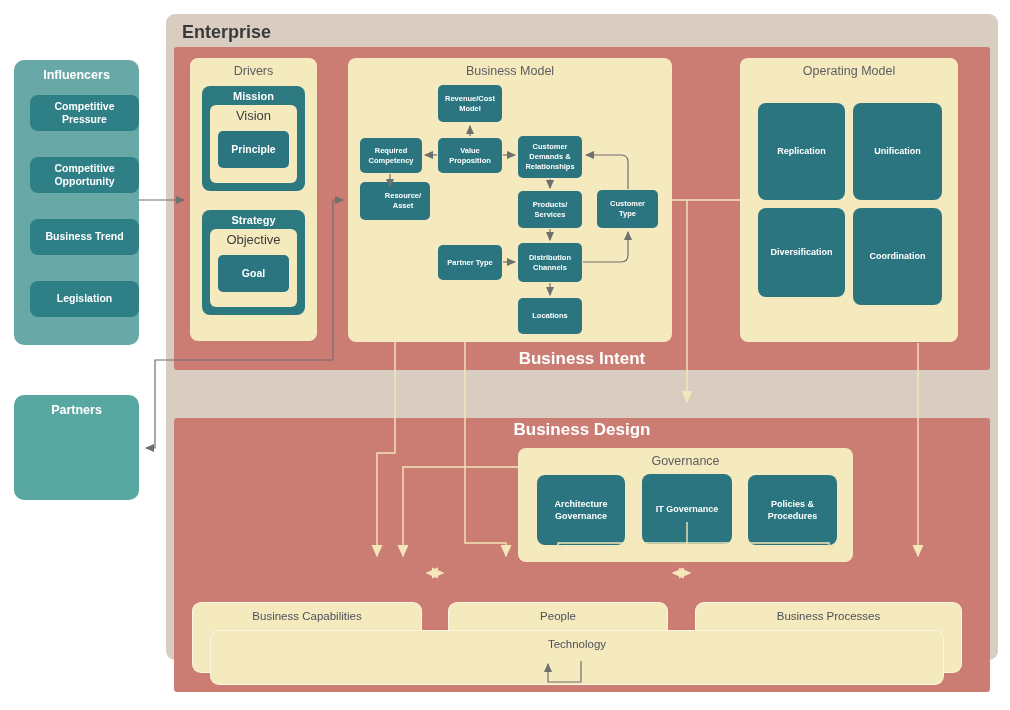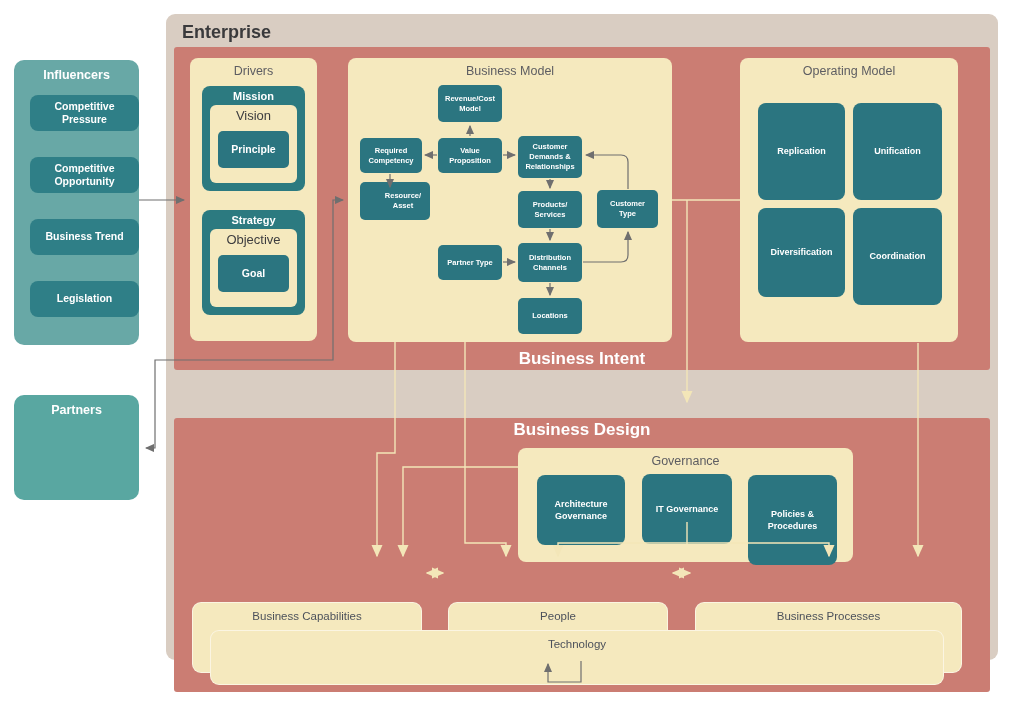--- a/index.html
+++ b/index.html
@@ -116,21 +116,21 @@
     </div>
 
     <div class="salmon" style="top:364px;height:274px;margin-top:40px;">
       <div class="section-label" style="top:2px;">Business Design</div>
 
       <div class="cream-box" style="left:344px;top:30px;width:335px;height:114px;">
         <div class="cream-title">Governance</div>
         <div class="teal-cell" style="left:19px;top:27px;width:88px;height:70px;border-radius:8px;">Architecture
 Governance</div>
         <div class="teal-cell" style="left:124px;top:26px;width:90px;height:70px;border-radius:8px;">IT Governance</div>
-        <div class="teal-cell" style="left:230px;top:27px;width:89px;height:90px;border-radius:8px;">Policies &amp;
+        <div class="teal-cell" style="left:230px;top:27px;width:89px;height:70px;border-radius:8px;">Policies &amp;
 Procedures</div>
       </div>
 
       <div class="design-box" style="left:18px;top:184px;width:230px;height:71px;">
         <div class="design-box-label">Business Capabilities</div>
       </div>
       <div class="design-box" style="left:274px;top:184px;width:220px;height:71px;">
         <div class="design-box-label">People</div>
       </div>
       <div class="design-box" style="left:521px;top:184px;width:267px;height:71px;">

